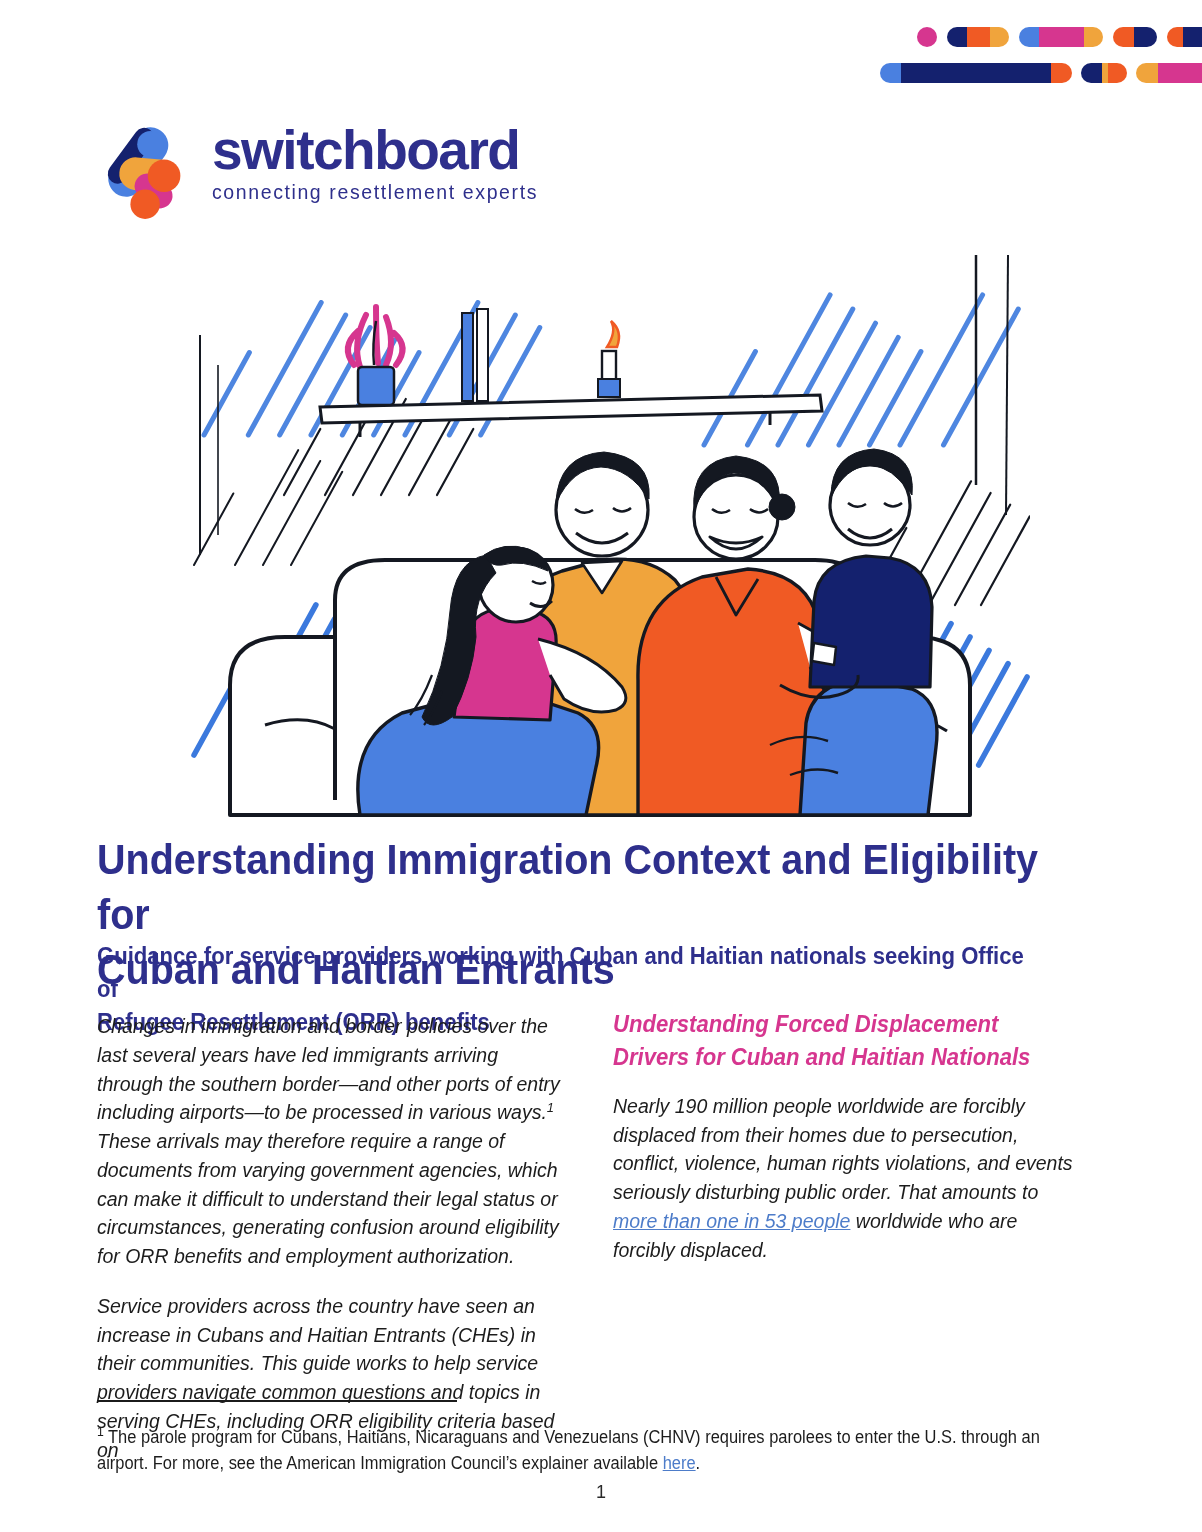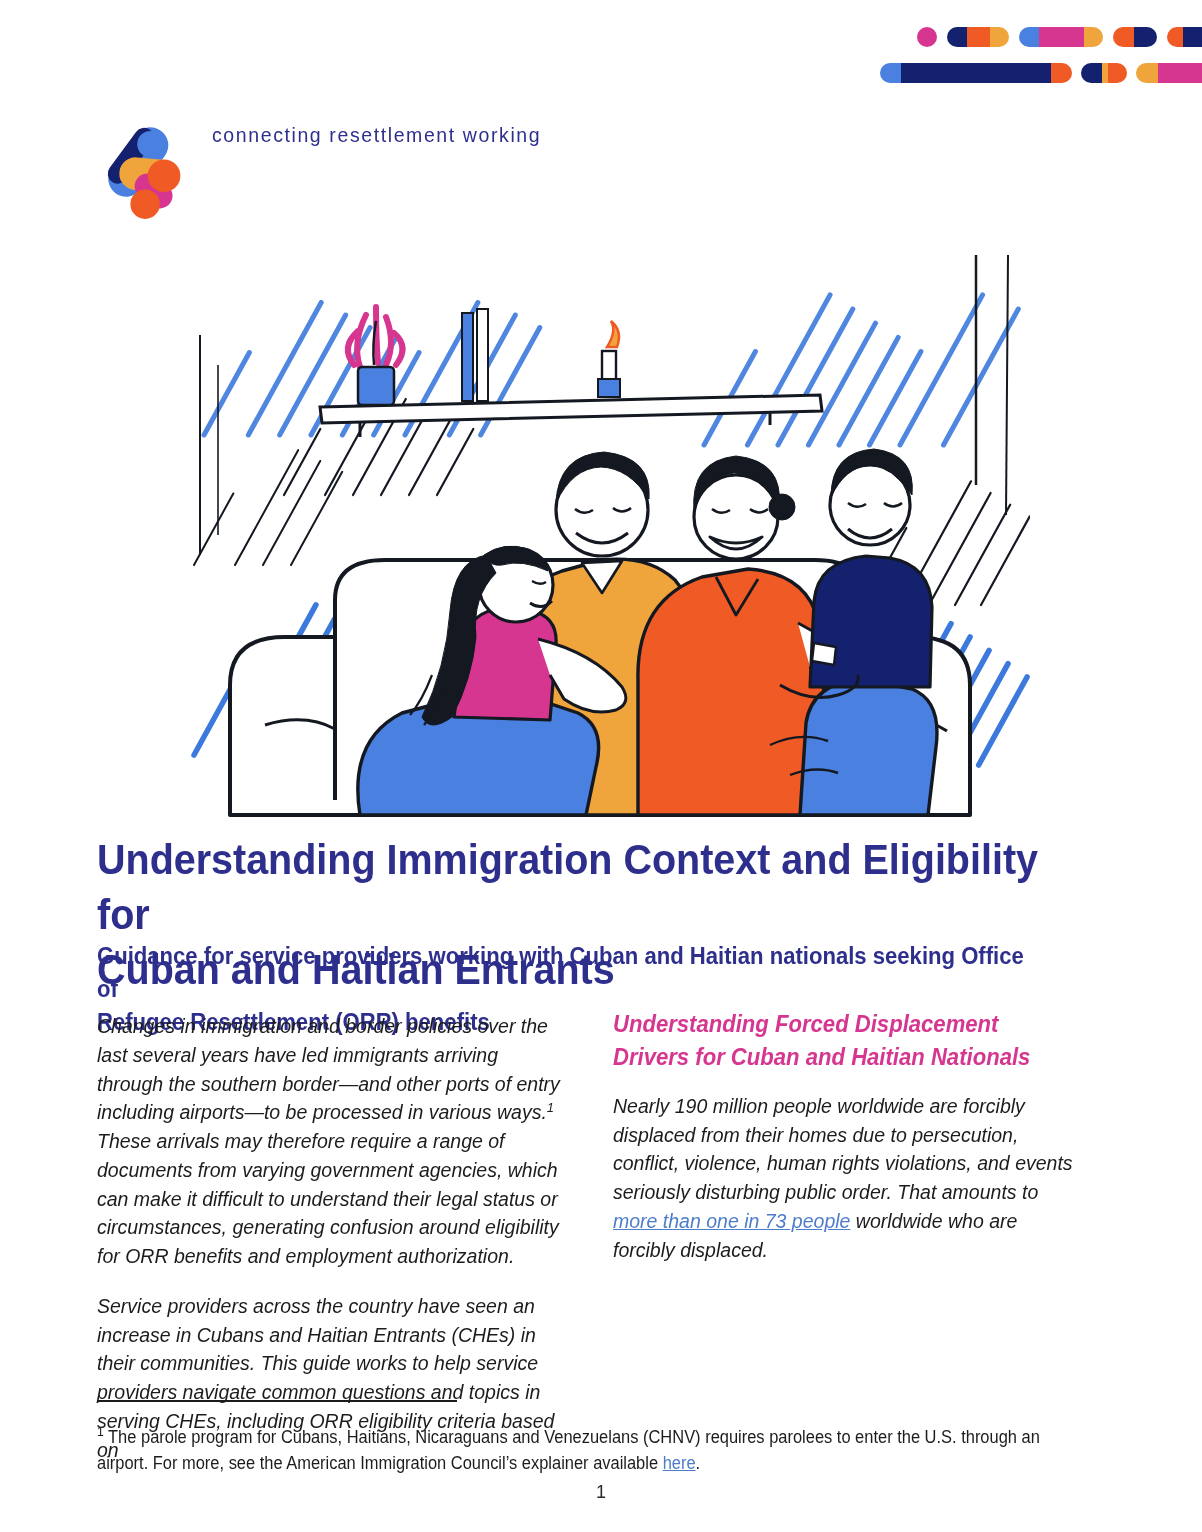--- a/index.html
+++ b/index.html
@@ -70,21 +70,22 @@
   <svg width="95" height="100" viewBox="0 0 85 95">
     <line x1="27" y1="55" x2="50" y2="23" stroke="var(--blue)" stroke-width="34" stroke-linecap="round"></line>
     <line x1="19" y1="50" x2="44" y2="16" stroke="var(--navy)" stroke-width="19" stroke-linecap="round"></line>
     <line x1="36" y1="50" x2="58" y2="52" stroke="var(--amber)" stroke-width="31" stroke-linecap="round"></line>
     <line x1="47" y1="62" x2="59" y2="71" stroke="var(--pink)" stroke-width="24" stroke-linecap="round"></line>
     <circle cx="63" cy="52" r="15.5" fill="var(--orange)"></circle>
     <circle cx="45" cy="79" r="14" fill="var(--orange)"></circle>
     <circle cx="50" cy="22" r="12.5" fill="var(--blue)"></circle>
   </svg>
   <div class="logo-text">
-    <div class="tagline">connecting resettlement working</div>
+    <div class="brand">switchboard</div>
+    <div class="tagline">connecting resettlement experts</div>
   </div>
 </div>
 
 <div class="illustration">
 <svg viewBox="0 0 860 570" width="860" height="570">
 
   <g opacity="0.9">
         <line x1="34" y1="180" x2="79.375" y2="97.5" stroke="var(--sketch-blue)" stroke-width="5" stroke-linecap="round"></line>
         <line x1="78.33333333333334" y1="180" x2="151.20833333333334" y2="47.5" stroke="var(--sketch-blue)" stroke-width="5" stroke-linecap="round"></line>
         <line x1="109.66666666666667" y1="180" x2="175.66666666666669" y2="60" stroke="var(--sketch-blue)" stroke-width="5" stroke-linecap="round"></line>
@@ -247,21 +248,21 @@
 <div class="columns">
   <div class="col col-left">
     <p><span>Changes in immigration and border policies over the last several years have led immigrants arriving through the southern border—and other ports of entry including airports—to be processed in various ways.</span><sup>1</sup><span> These arrivals may therefore require a range of documents from varying government agencies, which can make it difficult to understand their legal status or circumstances, generating confusion around eligibility for ORR benefits and employment authorization.</span></p>
     <p>Service providers across the country have seen an increase in Cubans and Haitian Entrants (CHEs) in their communities. This guide works to help service providers navigate common questions and topics in serving CHEs, including ORR eligibility criteria based on</p>
   </div>
   <div class="col col-right">
     <h3 class="pink-heading cond">
       <div>Understanding Forced Displacement</div>
       <div>Drivers for Cuban and Haitian Nationals</div>
     </h3>
-    <p><span>Nearly 190 million people worldwide are forcibly displaced from their homes due to persecution, conflict, violence, human rights violations, and events seriously disturbing public order. That amounts to </span><a class="doclink">more than one in 73 people</a><span> worldwide who are forcibly displaced.</span></p>
+    <p><span>Nearly 190 million people worldwide are forcibly displaced from their homes due to persecution, conflict, violence, human rights violations, and events seriously disturbing public order. That amounts to </span><a class="doclink">more than one in 53 people</a><span> worldwide who are forcibly displaced.</span></p>
   </div>
 </div>
 
 <div class="footnote-divider"></div>
 <div class="footnote cond">
   <sup>1</sup><span> The parole program for Cubans, Haitians, Nicaraguans and Venezuelans (CHNV) requires parolees to enter the U.S. through an airport. For more, see the American Immigration Council’s explainer available </span><a class="doclink">here</a><span>.</span>
 </div>
 
 <div class="page-number">1</div>
 

